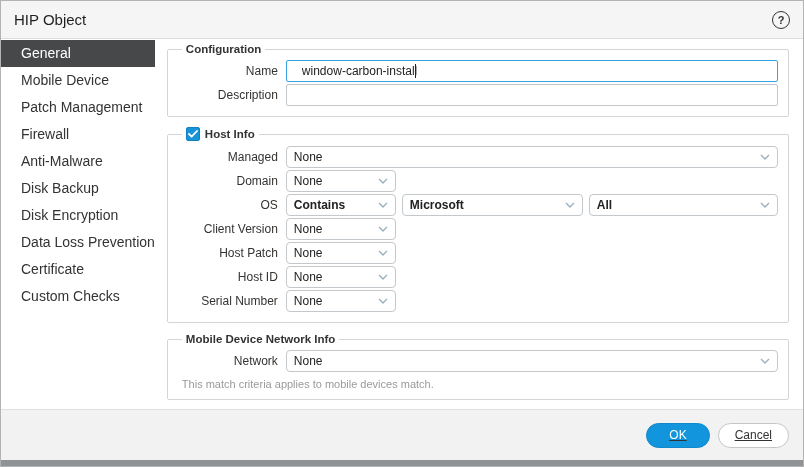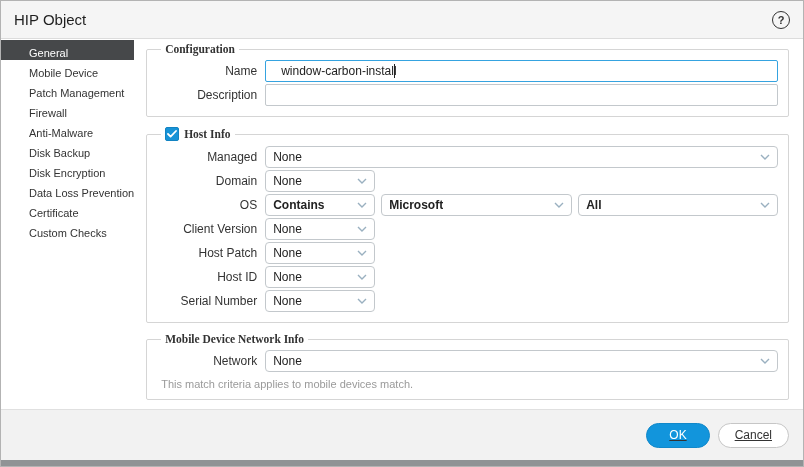--- a/index.html
+++ b/index.html
@@ -13,28 +13,28 @@
   
   .hdr{flex:0 0 37px;background:#f5f5f5;border-bottom:1px solid #dcdcdc;
        display:flex;align-items:center;justify-content:space-between;padding:0 13px;}
   .hdr .title{font-size:15px;color:#1f1f1f;}
   .help{width:18px;height:18px;box-sizing:border-box;border:1.5px solid #333;border-radius:50%;
         display:flex;align-items:center;justify-content:center;
         font-size:11px;font-weight:700;color:#333;cursor:pointer;}
   
   .bdy{flex:1;display:flex;min-height:0;background:#fff;}
   .sidebar{flex:0 0 133px;padding-top:1px;}
-  .side-item{height:20px;line-height:27px;padding-left:28px;font-size:11px;color:#333;
+  .side-item{height:27px;line-height:27px;padding-left:20px;font-size:14px;color:#333;
              cursor:pointer;white-space:nowrap;}
   .side-item.selected{background:#46484a;color:#fff;}
   .content{flex:1;padding:4px 14px 0 12px;min-width:0;}
   fieldset{border:1px solid #d5d5d5;border-radius:2px;margin:0 0 10px 0;
            padding:3px 10px 8px 10px;}
   legend{font-size:11.5px;font-weight:700;color:#333;padding:0 4px;margin-left:4px;
-         display:flex;align-items:center;gap:5px;font-family:Liberation Serif, serif;}
+         display:flex;align-items:center;gap:5px;}
   .row{display:flex;align-items:center;margin:2px 0;}
   .row label{flex:0 0 100px;width:100px;text-align:right;margin-right:8px;
              font-size:12px;color:#333;white-space:nowrap;}
   .input-wrap{position:relative;flex:1;display:flex;}
   input.text{flex:1;height:22px;box-sizing:border-box;border:1px solid #c3c8cc;border-radius:2px;
              padding:0 15px;font-size:12px;color:#222;font-family:inherit;outline:none;background:#fff;}
   input.text.focused{border-color:#35a3e0;}
   .caret{position:absolute;left:129px;top:4px;width:1px;height:14px;background:#222;}
   .select{height:22px;box-sizing:border-box;border:1px solid #c3c8cc;border-radius:4px;background:#fff;
           display:flex;align-items:center;justify-content:space-between;gap:6px;

